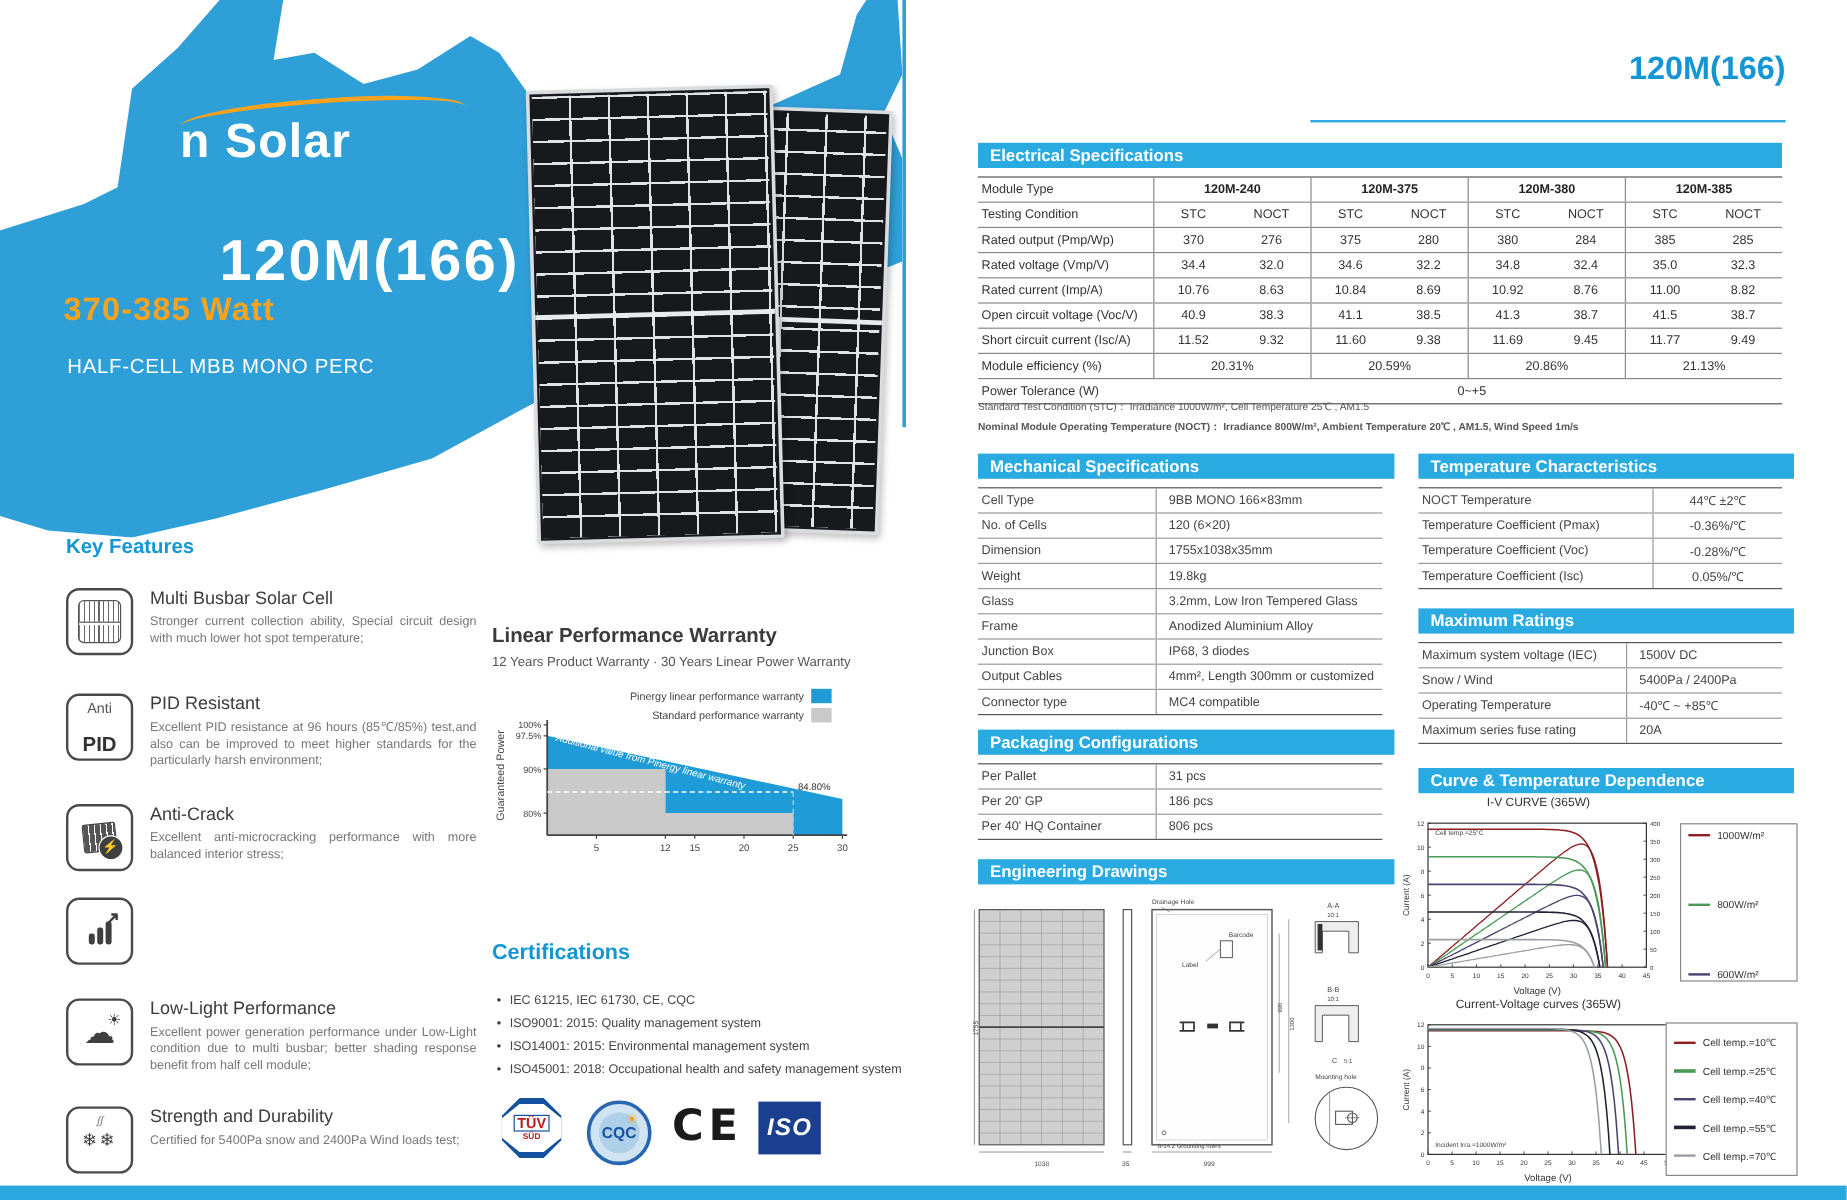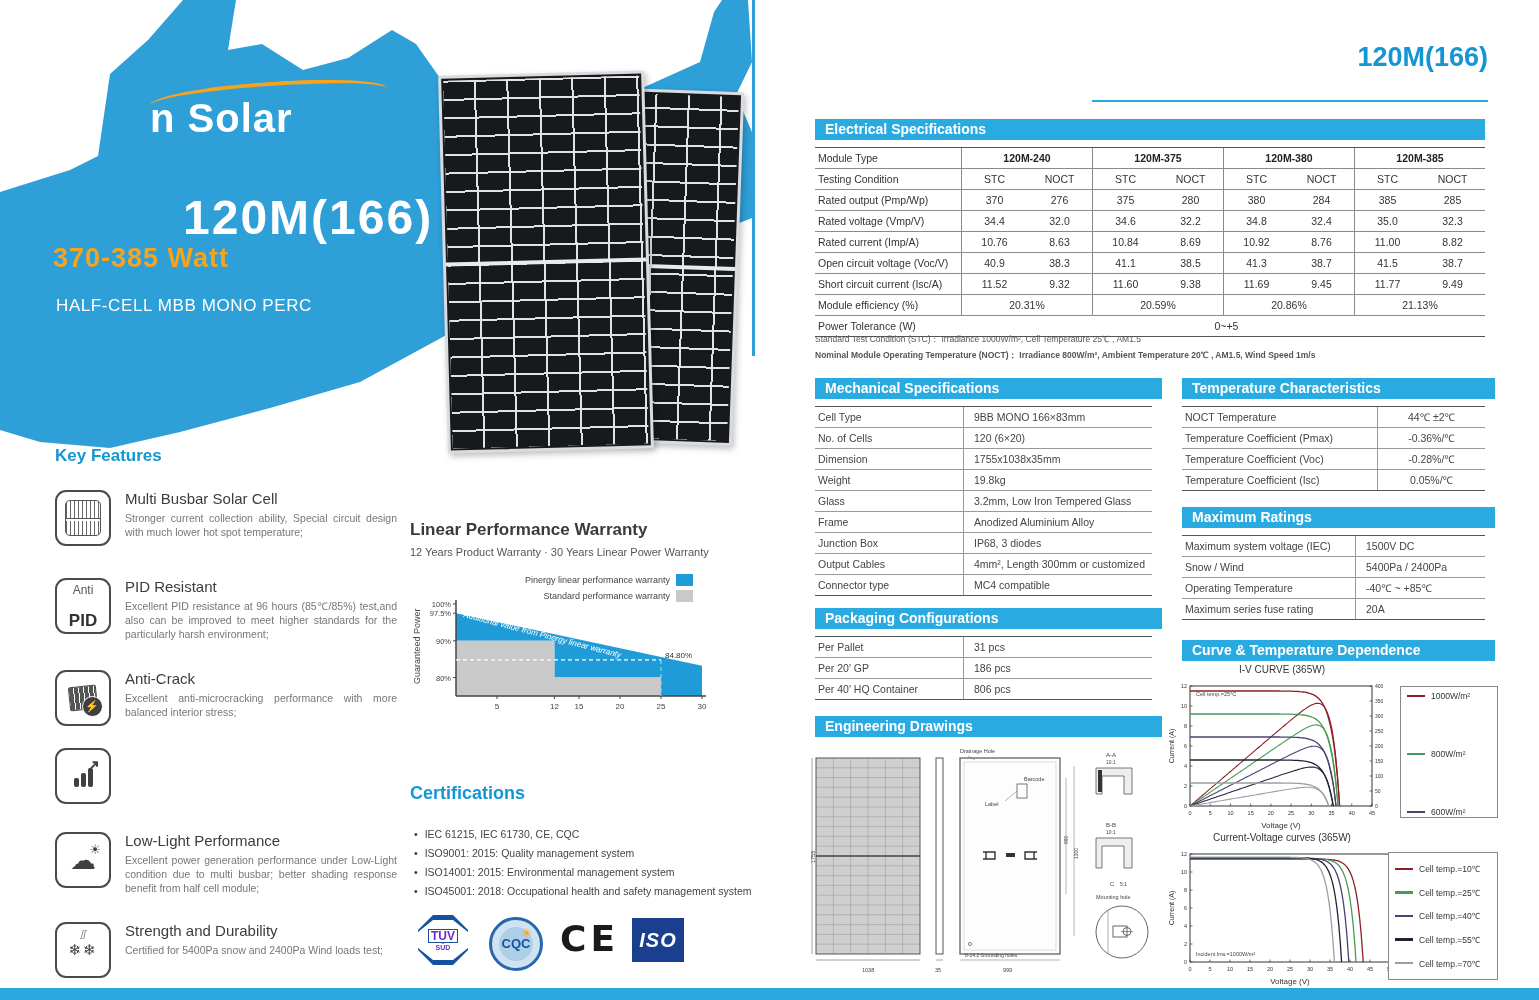--- a/index.html
+++ b/index.html
@@ -48,21 +48,21 @@
   .steam{position:absolute;top:5px;left:24px;font-size:9px;color:#777;font-style:italic;}
   
   .lpw-h{font-size:17px;font-weight:bold;color:#3a3a3a;}
   .lpw-sub{font-size:11px;color:#555;}
   .cert-item{font-size:10.5px;color:#444;margin-bottom:7px;}
   .cert-item::before{content:"•";margin-right:7px;color:#333;}
   
   .tuv{width:50px;height:50px;background:#1452a0;clip-path:polygon(30% 0,70% 0,100% 30%,100% 70%,70% 100%,30% 100%,0 70%,0 30%);
     display:flex;align-items:center;justify-content:center;}
   .tuv-in{width:54px;height:40px;background:#fff;clip-path:polygon(30% 0,70% 0,100% 30%,100% 70%,70% 100%,30% 100%,0 70%,0 30%);
-    display:flex;flex-direction:column;align-items:center;justify-content:center;color:#6d28d9;font-weight:bold;}
+    display:flex;flex-direction:column;align-items:center;justify-content:center;color:#b91c1c;font-weight:bold;}
   .tuv-in .t1{font-size:12px;line-height:12px;border:1.5px solid #1452a0;padding:0 2px;}
   .tuv-in .t2{font-size:7px;line-height:9px;}
   .cqc{width:48px;height:48px;border-radius:50%;border:3px solid #2966b0;background:#cfe3f2;
     display:flex;align-items:center;justify-content:center;position:relative;}
   .cqc-txt{font-size:13px;font-weight:bold;color:#1452a0;background:#aecfe8;border-radius:50%;
     width:34px;height:34px;line-height:34px;text-align:center;}
   .cqc-sun{position:absolute;top:6px;right:8px;color:#f7a31e;font-size:12px;}
   .ce{font-size:36px;font-weight:bold;color:#1a1a1a;letter-spacing:4px;font-family:"DejaVu Sans",sans-serif;}
   .iso{width:52px;height:44px;background:#1a3f8f;color:#fff;display:flex;align-items:center;justify-content:center;
     font-size:20px;font-weight:bold;font-style:italic;letter-spacing:1px;}

